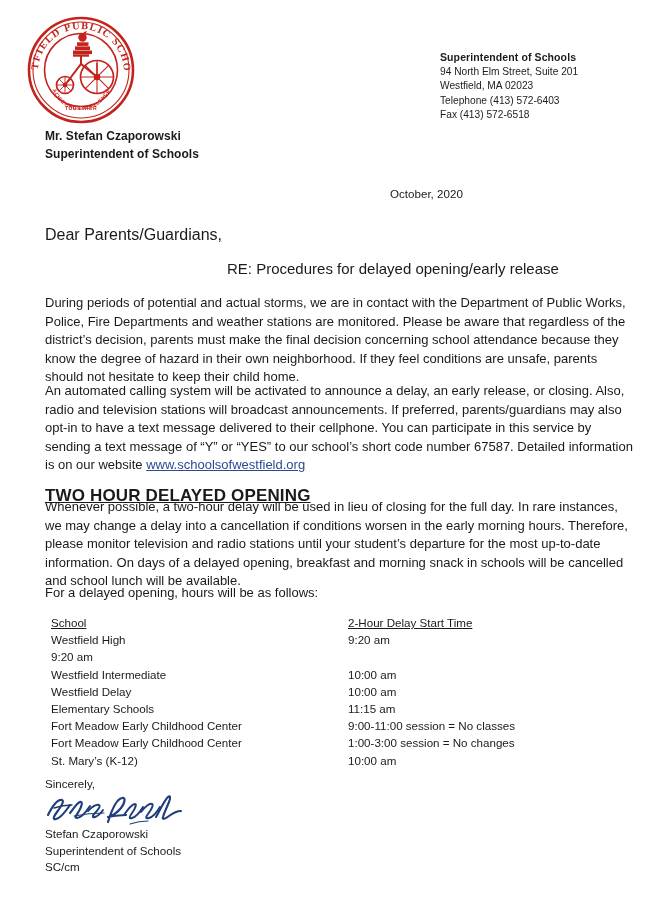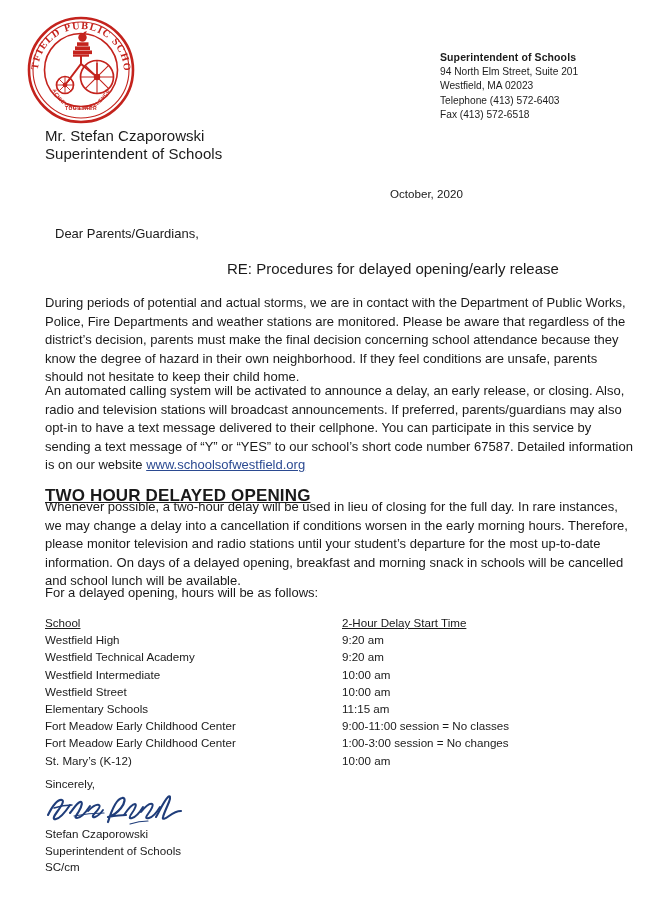--- a/index.html
+++ b/index.html
@@ -51,38 +51,38 @@
   .contact-block .ttl {
     font-weight: bold;
     font-size: 10.5px;
     letter-spacing: 0.1px;
   }
 
   .name-block {
     position: absolute;
     left: 45px;
     top: 127px;
-    font-weight: normal;
-    font-size: 15px;
+    font-weight: bold;
+    font-size: 12px;
     line-height: 18px;
     letter-spacing: 0.05px;
   }
 
   
   .date-line {
     position: absolute;
     left: 390px;
     top: 187px;
     font-size: 11.6px;
   }
   .salutation {
     position: absolute;
-    left: 55px;
+    left: 45px;
     top: 226px;
-    font-size: 13px;
+    font-size: 16px;
   }
   .re-line {
     position: absolute;
     left: 227px;
     top: 260px;
     font-size: 15px;
   }
 
   .para {
     position: absolute;
@@ -108,21 +108,21 @@
     top: 486px;
     font-size: 17px;
     font-weight: bold;
     text-decoration: underline;
     letter-spacing: 0.15px;
   }
 
   
   .schedule {
     position: absolute;
-    left: 45px;
+    left: 51px;
     top: 614px;
     width: 560px;
     font-size: 11.6px;
     line-height: 17.2px;
   }
   .sched-row {
     display: flex;
   }
   .sched-row .c1 { width: 297px; flex: 0 0 297px; }
   .sched-row .c2 { flex: 1 1 auto; }
@@ -251,29 +251,28 @@
   <div class="schedule">
     <div class="sched-row sched-head">
       <div class="c1">School</div>
       <div class="c2">2-Hour Delay Start Time</div>
     </div>
     <div class="sched-row">
       <div class="c1">Westfield High</div>
       <div class="c2">9:20 am</div>
     </div>
     <div class="sched-row">
-      <div class="c1">Westfield Technical Academy</div>
       <div class="c2">9:20 am</div>
     </div>
     <div class="sched-row">
       <div class="c1">Westfield Intermediate</div>
       <div class="c2">10:00 am</div>
     </div>
     <div class="sched-row">
-      <div class="c1">Westfield Street</div>
+      <div class="c1">Westfield Delay</div>
       <div class="c2">10:00 am</div>
     </div>
     <div class="sched-row">
       <div class="c1">Elementary Schools</div>
       <div class="c2">11:15 am</div>
     </div>
     <div class="sched-row">
       <div class="c1">Fort  Meadow Early Childhood Center</div>
       <div class="c2">9:00-11:00 session = No classes</div>
     </div>

